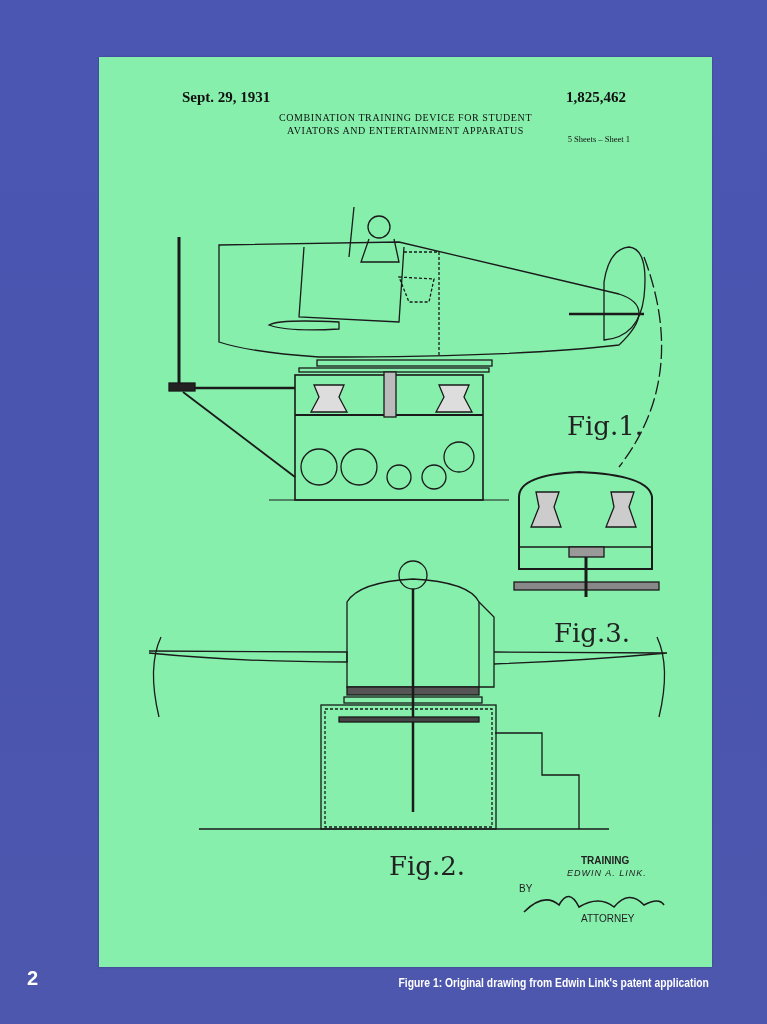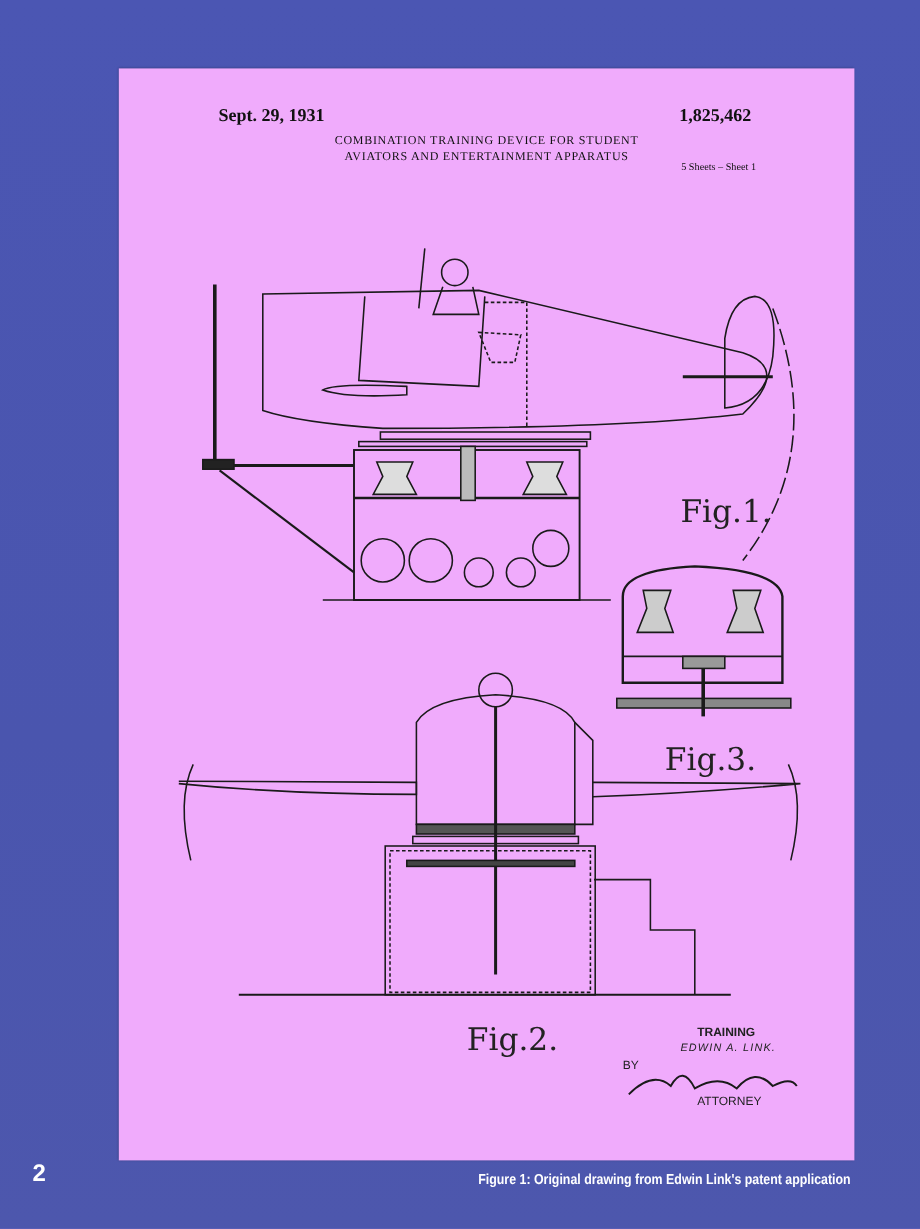--- a/index.html
+++ b/index.html
@@ -1,18 +1,18 @@
 <!DOCTYPE html>
 <html><head>
 <meta charset="utf-8">
 <style>
   html,body{margin:0;padding:0;}
   body{width:767px;height:1024px;background:#4a55b0;position:relative;overflow:hidden;font-family:"Liberation Serif",serif;}
   .bg{position:absolute;inset:0;background:linear-gradient(180deg,#4b56b3 0%,#4a55ae 60%,#4d57ad 100%);}
-  .sheet{position:absolute;left:99px;top:57px;width:613px;height:910px;background:#f0abfc;box-shadow:0 0 2px rgba(0,0,0,.3);}
+  .sheet{position:absolute;left:99px;top:57px;width:613px;height:910px;background:#86efac;box-shadow:0 0 2px rgba(0,0,0,.3);}
   .hdr-date{position:absolute;left:83px;top:32px;font-weight:bold;font-size:15px;color:#111;}
   .hdr-num{position:absolute;right:86px;top:32px;font-weight:bold;font-size:15px;color:#111;margin-left:48px;}
   .hdr-inv{position:absolute;left:0;width:613px;top:42px;text-align:center;font-family:"Liberation Sans",sans-serif;font-weight:bold;font-size:10px;color:#111;}
   .hdr-title{position:absolute;left:0;width:613px;top:54px;text-align:center;font-size:10px;letter-spacing:.6px;line-height:13px;color:#111;}
   .hdr-filed{position:absolute;left:0;width:613px;top:80px;text-align:center;font-size:8.5px;color:#111;}
   .hdr-sheets{position:absolute;right:82px;top:77px;font-size:8.5px;color:#111;}
   .drawing{position:absolute;left:0;top:0;}
   .inv-block{position:absolute;left:420px;top:798px;width:160px;font-family:"Liberation Sans",sans-serif;}
   .inv-label{position:absolute;left:62px;top:0;font-size:10px;font-weight:bold;color:#222;}
   .inv-name{position:absolute;left:48px;top:13px;font-size:9px;font-style:italic;letter-spacing:1px;color:#222;}

